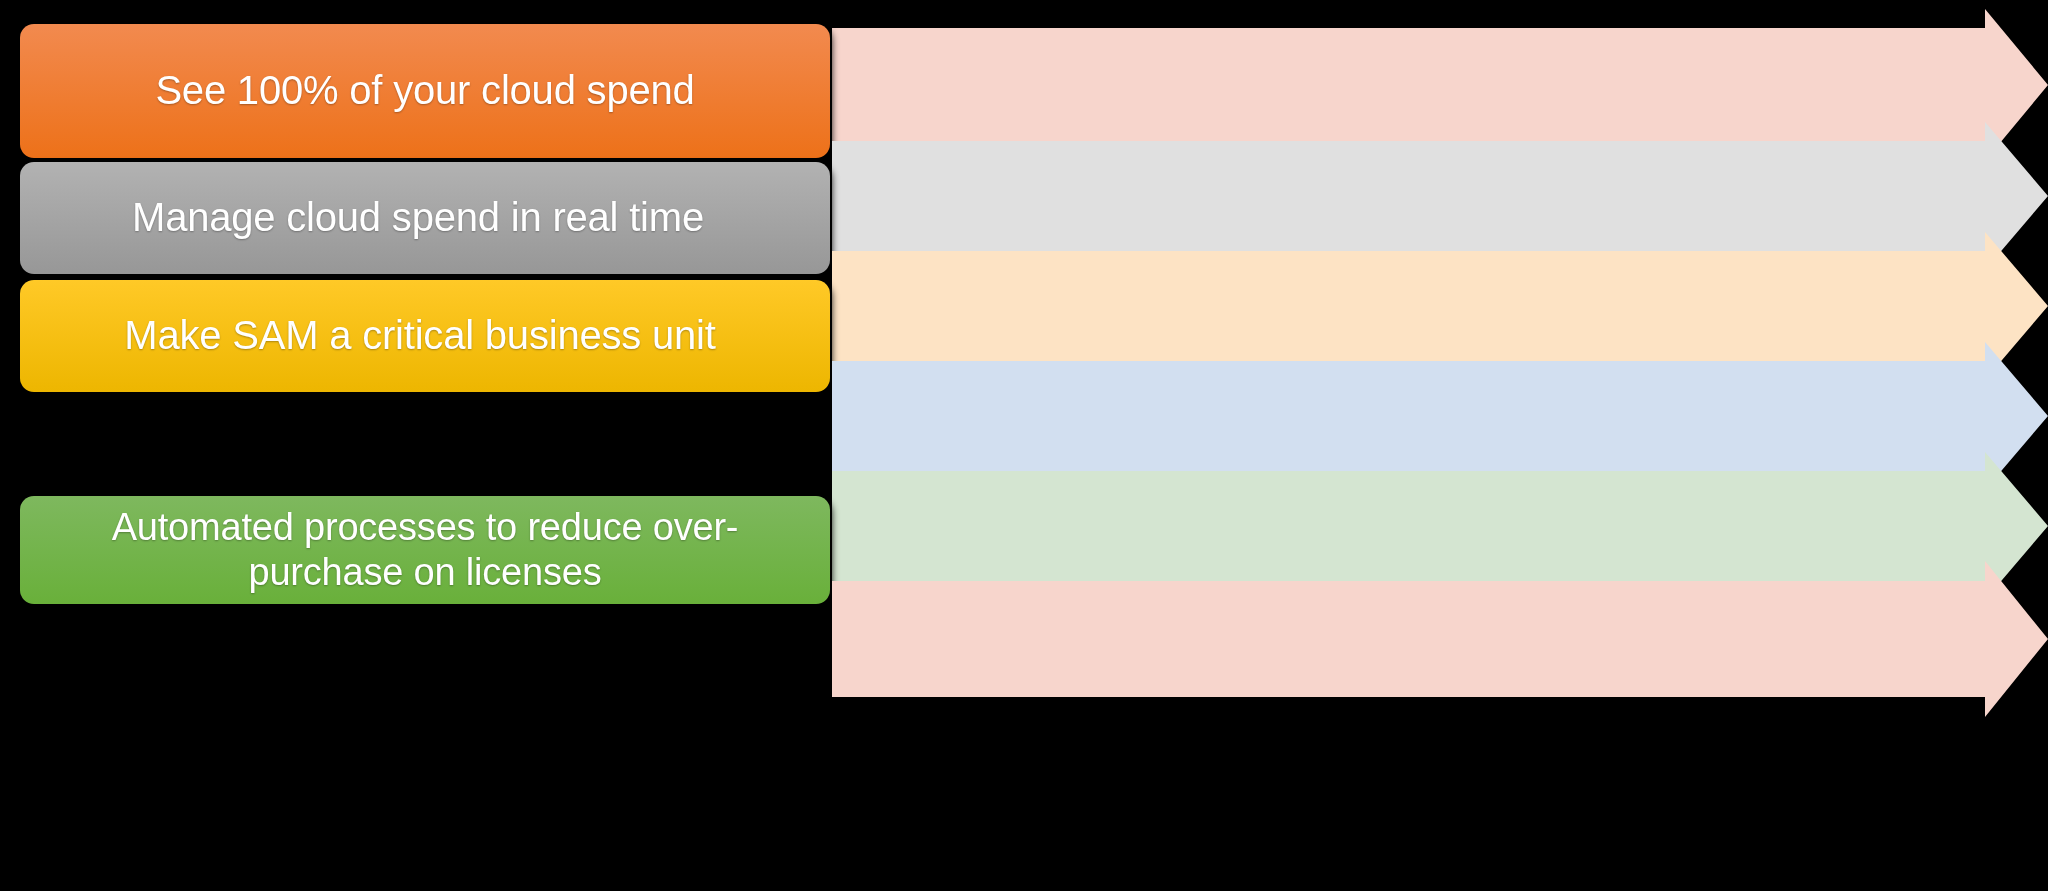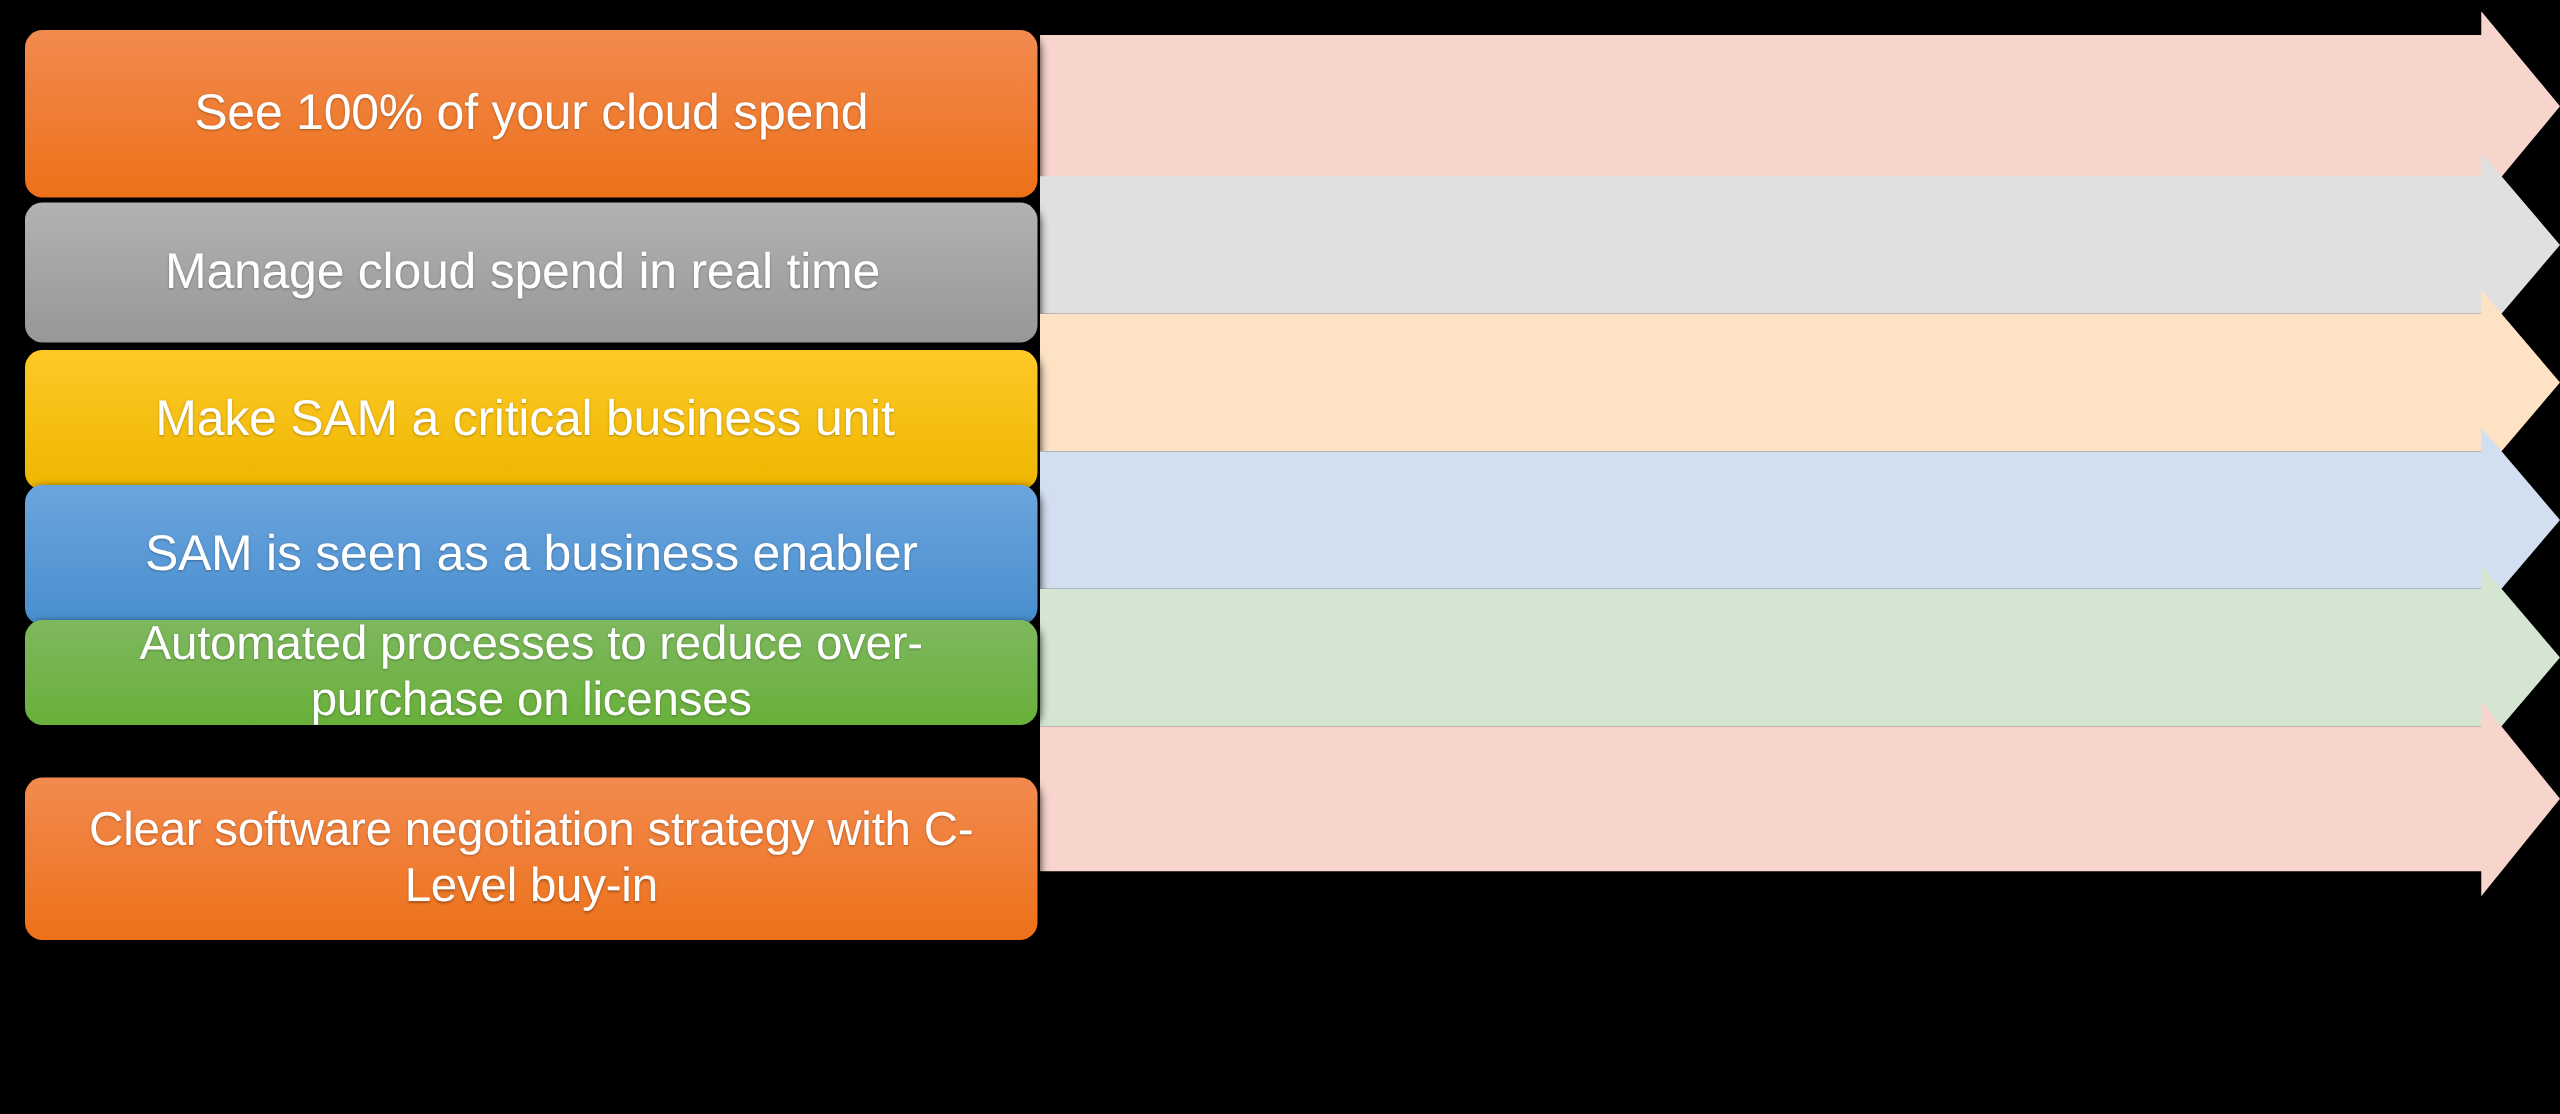--- a/index.html
+++ b/index.html
@@ -96,37 +96,31 @@
       <div class="label-box" style="top: 280px; height: 112px; background: linear-gradient(rgb(255, 201, 39) 0%, rgb(237, 182, 0) 100%); padding-left: 16px;">
         <div class="label-text" style="color: rgb(255, 255, 255);">Make SAM a critical business unit</div>
       </div>
     </div>
     <div class="row" style="top: 0px; height: 891px;">
       <div class="arrow-shape" style="left: 832px; top: 361px; width: 1216px; height: 110px;">
         <svg viewBox="0 -19 1216 148" preserveAspectRatio="none" style="position: absolute; top: -19px; left: 0px; width: 1216px; height: 148px;">
           <path d="M 0 0 L 1153 0 L 1153 -19 L 1216 55 L 1153 129 L 1153 110 L 0 110 Z" fill="#D2DFF0"></path>
         </svg>
       </div>
-      <div class="label-box" style="top: 388px; height: 112px; background: linear-gradient(rgb(108, 165, 222) 0%, rgb(71, 142, 206) 100%);">
-        <div class="label-text" style="color: rgb(255, 255, 255);">SAM is seen as a business enabler</div>
-      </div>
     </div>
     <div class="row" style="top: 0px; height: 891px;">
       <div class="arrow-shape" style="left: 832px; top: 471px; width: 1216px; height: 110px;">
         <svg viewBox="0 -19 1216 148" preserveAspectRatio="none" style="position: absolute; top: -19px; left: 0px; width: 1216px; height: 148px;">
           <path d="M 0 0 L 1153 0 L 1153 -19 L 1216 55 L 1153 129 L 1153 110 L 0 110 Z" fill="#D4E5D1"></path>
         </svg>
       </div>
-      <div class="label-box" style="top: 496px; height: 84px; background: linear-gradient(rgb(126, 184, 94) 0%, rgb(105, 176, 58) 100%);">
+      <div class="label-box" style="top: 496px; height: 108px; background: linear-gradient(rgb(126, 184, 94) 0%, rgb(105, 176, 58) 100%);">
         <div class="label-text" style="color: rgb(255, 255, 255); font-size: 38px;">Automated processes to reduce over-purchase on licenses</div>
       </div>
     </div>
     <div class="row" style="top: 0px; height: 891px;">
       <div class="arrow-shape" style="left: 832px; top: 581px; width: 1216px; height: 116px;">
         <svg viewBox="0 -20 1216 156" preserveAspectRatio="none" style="position: absolute; top: -20px; left: 0px; width: 1216px; height: 156px;">
           <path d="M 0 0 L 1153 0 L 1153 -20 L 1216 58 L 1153 136 L 1153 116 L 0 116 Z" fill="#F7D5CC"></path>
         </svg>
       </div>
-      <div class="label-box" style="top: 622px; height: 130px; background: linear-gradient(rgb(242, 138, 79) 0%, rgb(237, 113, 25) 100%);">
-        <div class="label-text" style="color: rgb(255, 255, 255); font-size: 38px;">Clear software negotiation strategy with C-Level buy-in</div>
-      </div>
     </div>
   </div>
 
 </body></html>

